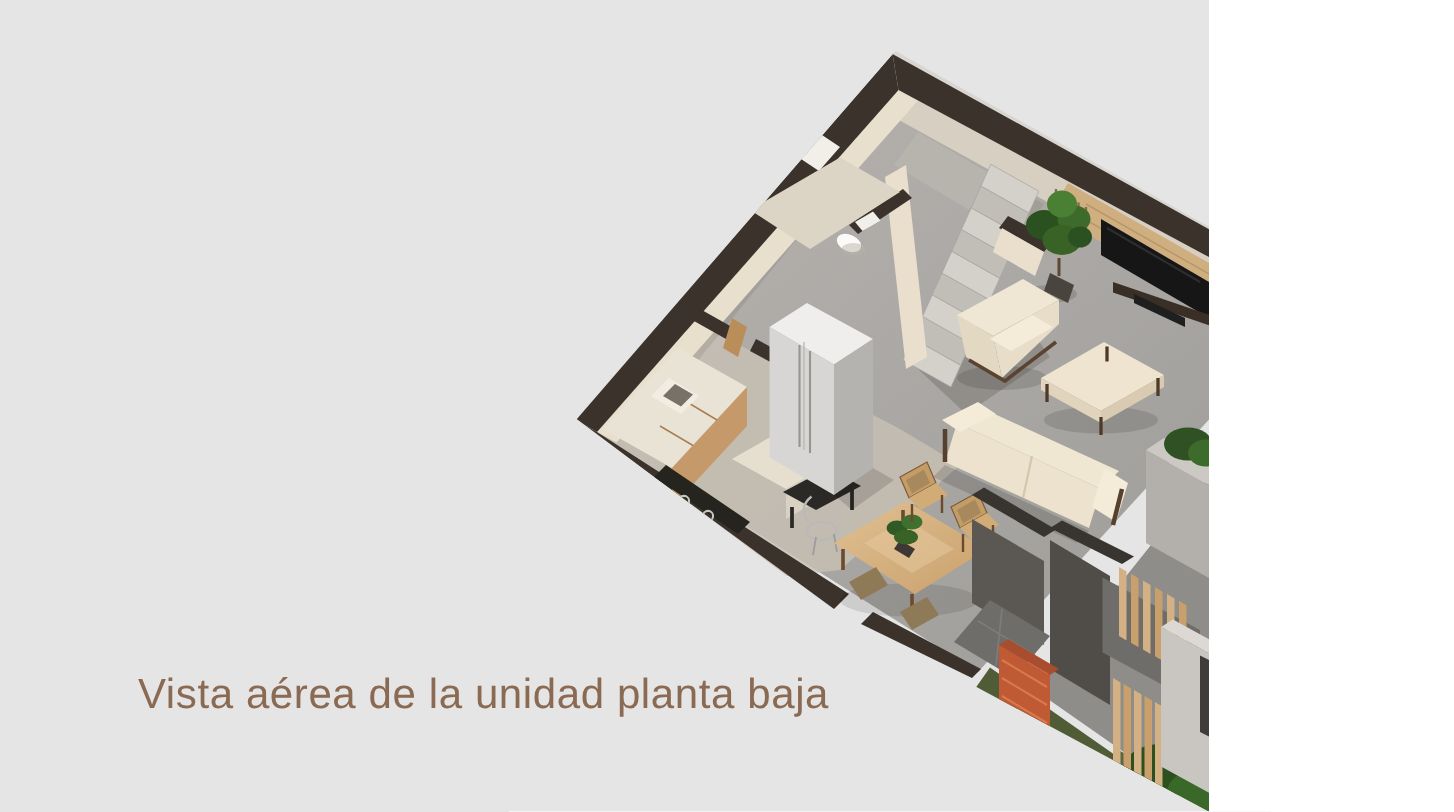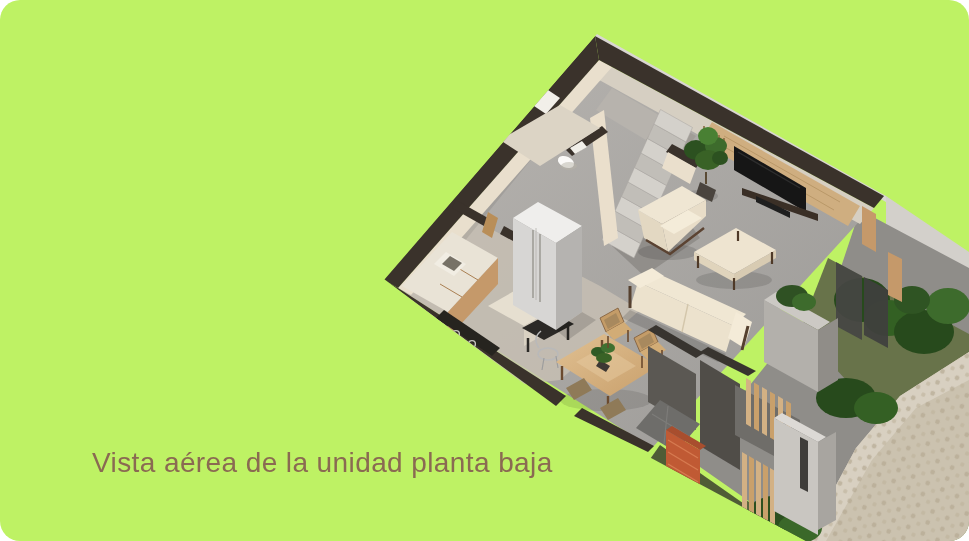--- a/index.html
+++ b/index.html
@@ -1,17 +1,17 @@
 <!DOCTYPE html>
 <html style="--wall_dark: #3a322b; --wall_cream: #eadfcc; --floor_gray: #a8a5a1; --floor_light: #c8c1b4; --wood: #c5996a; --wood_light: #d3b184; --tv_black: #161616; --sofa_cream: #ece2cd; --plant_green: #396226; --plant_dark: #274a1c; --terracotta: #c05a34; --concrete_gray: #8f8d89; --paver_beige: #cbc2af; --grass_green: #68734a; --steel_gray: #d7d6d4; --caption_color: #8a6a52;"><head>
 <meta charset="utf-8">
 <style>
   html,body{margin:0;padding:0;background:#ffffff;}
-  .stage{position:relative;width:969px;height:541px;background:#bef264;overflow:hidden;
-         font-family:"Liberation Sans", sans-serif;border-radius:20px;}
+  .stage{position:relative;width:806px;height:541px;background:#e5e5e5;overflow:hidden;
+         font-family:"Liberation Sans", sans-serif;}
   .render-svg{position:absolute;left:0;top:0;width:969px;height:541px;display:block;}
   .caption{position:absolute;left:92px;top:447px;font-size:28px;font-weight:400;
            letter-spacing:.4px;color:var(--caption_color,#8a6a52);white-space:nowrap;}
 </style>
 </head>
 <body>
 
 <div class="stage">
 
   <svg class="render-svg" viewBox="0 0 969 541" role="img" aria-label="Aerial 3D cutaway render of the ground-floor unit: kitchen with fridge and counters, bathroom with toilet, staircase, living room with sofa, armchair, coffee table and TV wall, dining table with chairs, entry patio with terracotta accent wall, wood slat screens, planters, bushes and cobblestone driveway">

